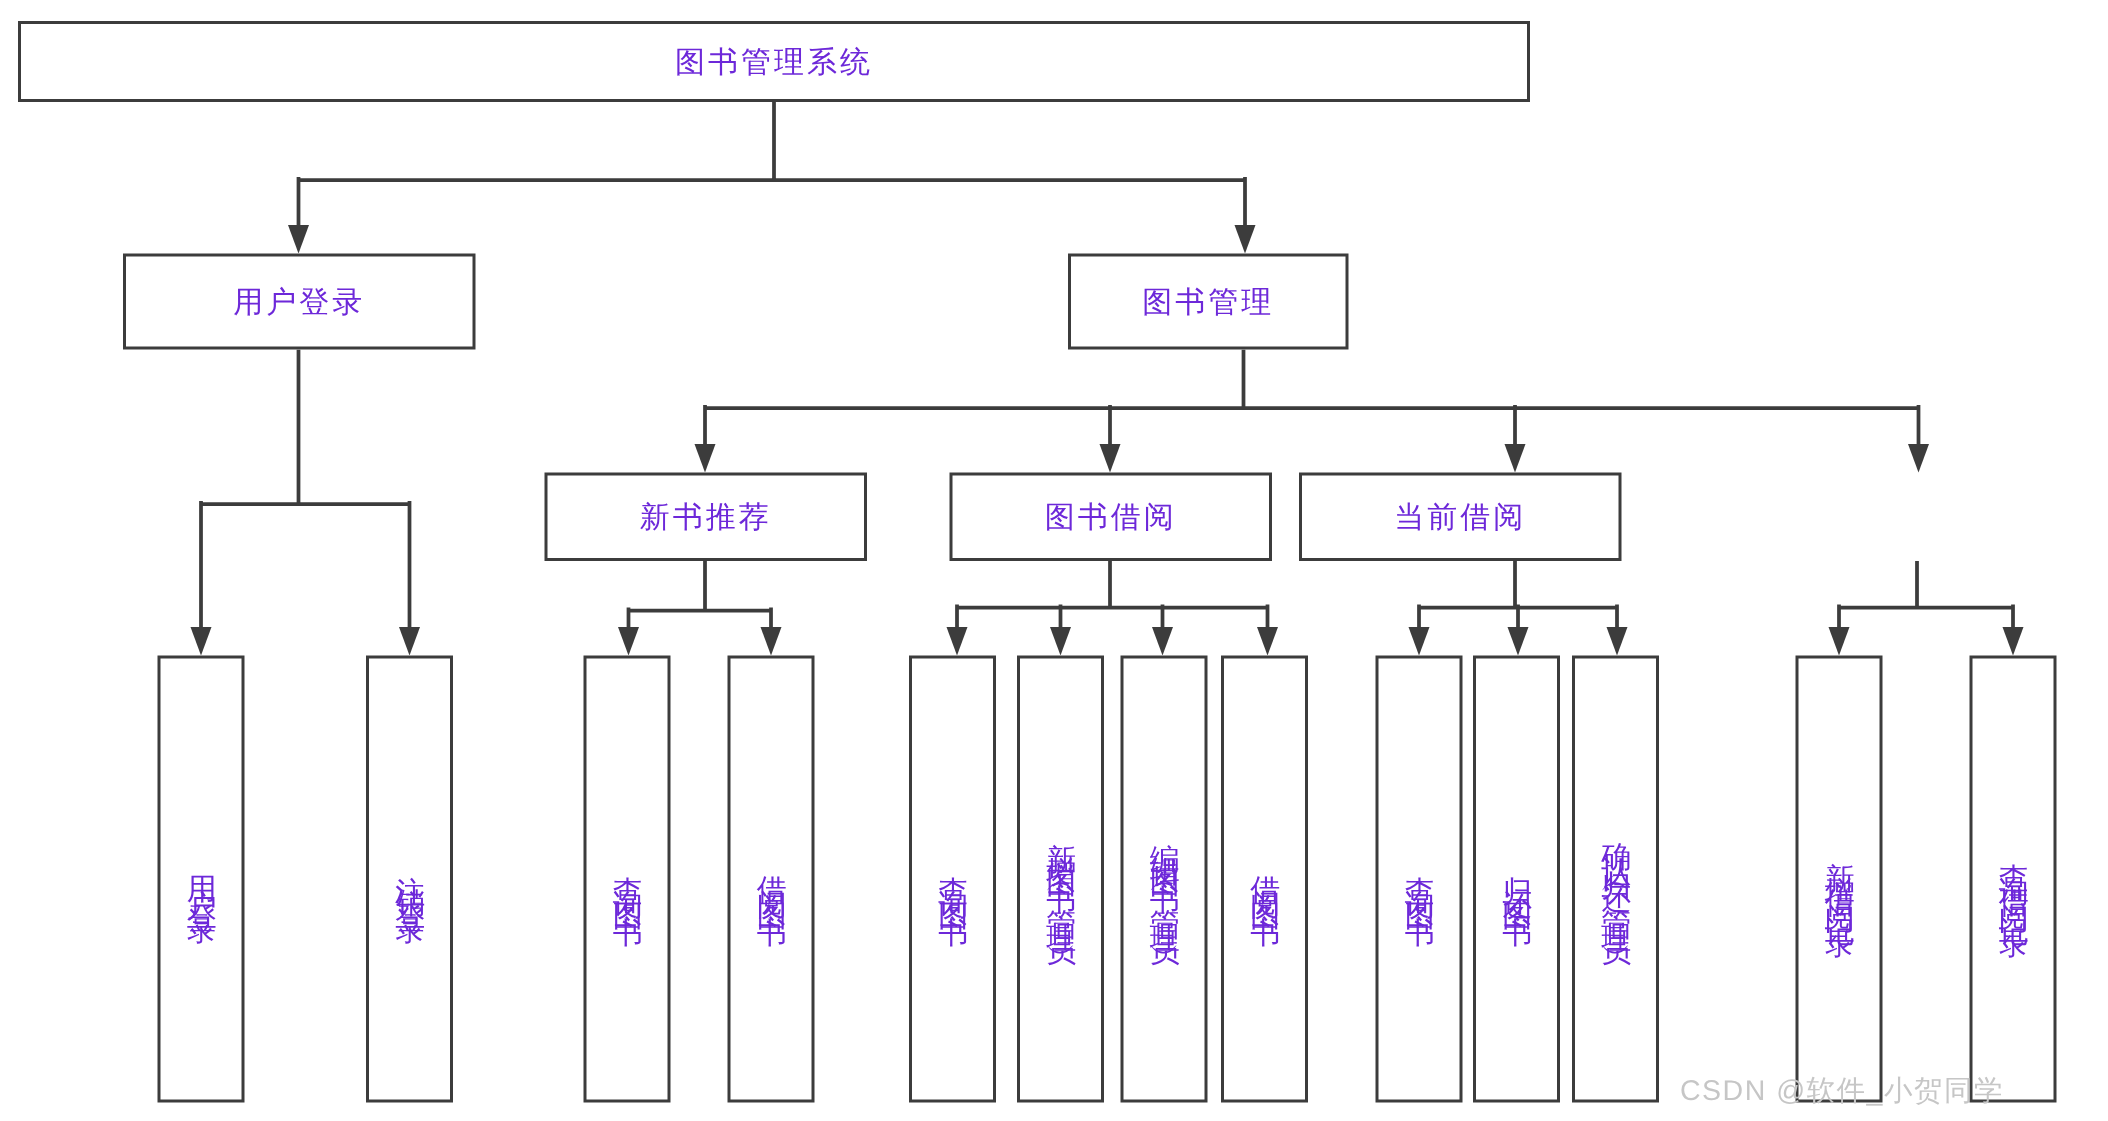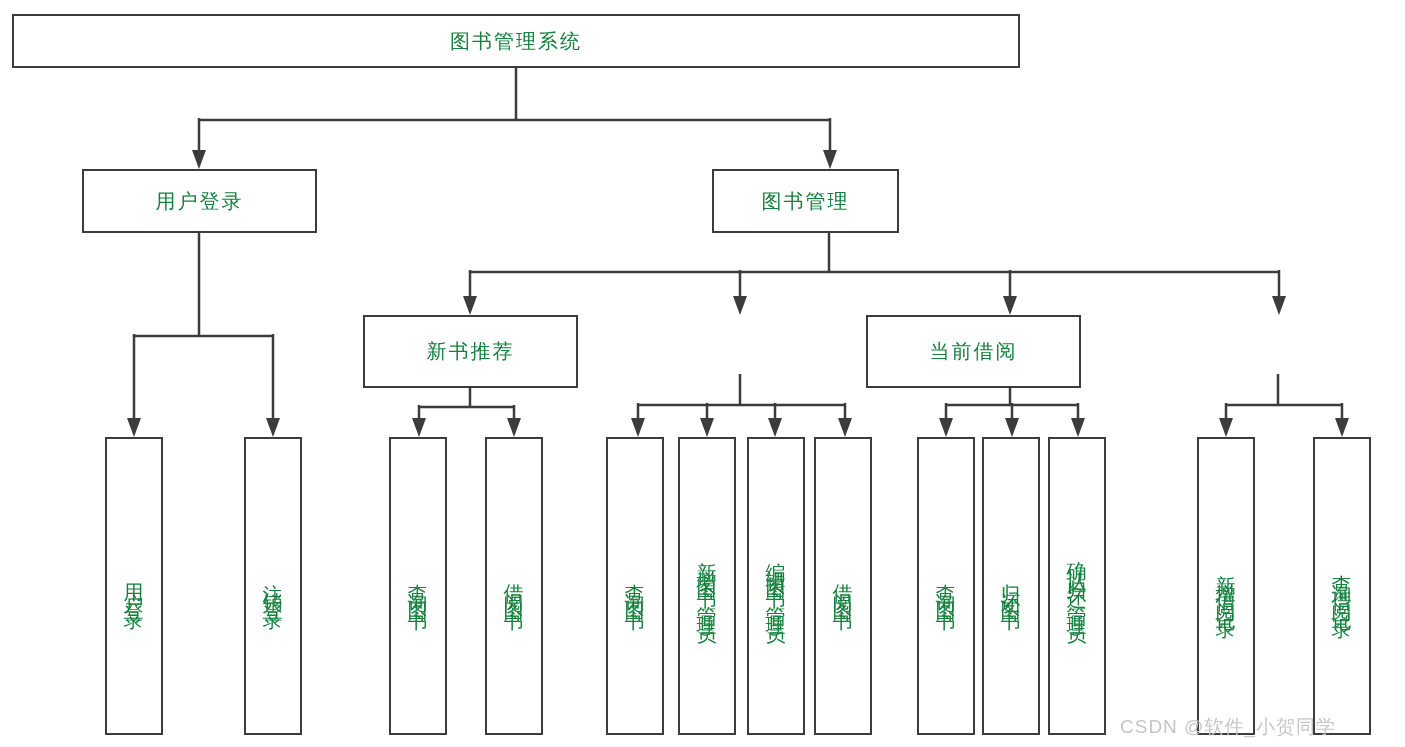--- a/index.html
+++ b/index.html
@@ -16,37 +16,37 @@
     position:absolute;
     box-sizing:border-box;
     border:2px solid #3c3c3c;
     background:#ffffff;
     display:flex;
     align-items:center;
     justify-content:center;
     z-index:2;
     font-size:20px;
     letter-spacing:2px;
-    color:#15803d;
+    color:#6d28d9;
   }
   .vbox span{
     writing-mode:vertical-rl;
     text-orientation:mixed;
     letter-spacing:9px;
     font-size:20px;
     line-height:1;
     white-space:nowrap;
   }
   
   #n-root{left:12px;top:14px;width:1008px;height:54px;}
   
   #n-login{left:82px;top:169px;width:235px;height:64px;}
   #n-mgmt{left:712px;top:169px;width:187px;height:64px;}
   
-  .l3{top:315px;height:73px;width:215px;}
+  .l3{top:315px;height:59px;width:215px;}
   #n-newbook{left:363px;}
   #n-bookborrow{left:633px;}
   #n-current{left:866px;}
   #n-record{left:1171px;}
   
   .leaf{top:437px;width:58px;height:298px;}
   #l1{left:105px;}  #l2{left:244px;}
   #l3{left:389px;}  #l4{left:485px;}
   #l5{left:606px;}  #l6{left:678px;} #l7{left:747px;} #l8{left:814px;}
   #l9{left:917px;}  #l10{left:982px;} #l11{left:1048px;}
@@ -104,20 +104,23 @@
   <div class="box" id="n-login">
     <span>用户登录</span>
   </div>
   <div class="box" id="n-mgmt">
     <span>图书管理</span>
   </div>
 
   <div class="box l3" id="n-newbook">
     <span>新书推荐</span>
   </div>
+  <div class="box l3" id="n-bookborrow">
+    <span>图书借阅</span>
+  </div>
   <div class="box l3" id="n-current">
     <span>当前借阅</span>
   </div>
 
   <div class="box leaf vbox" id="l1">
     <span>用户登录</span>
   </div>
   <div class="box leaf vbox" id="l2">
     <span>注销登录</span>
   </div>

